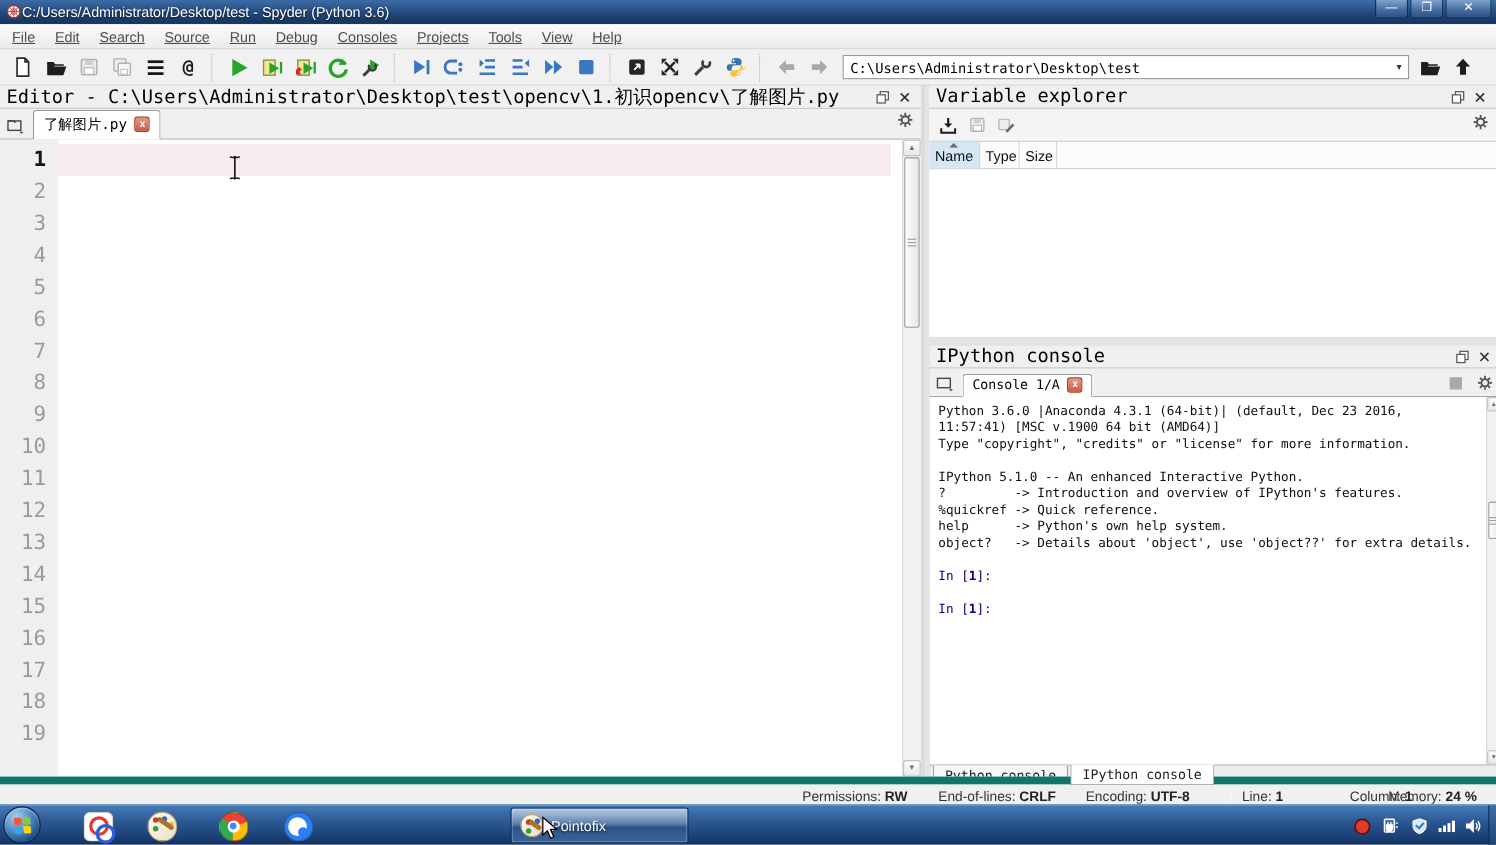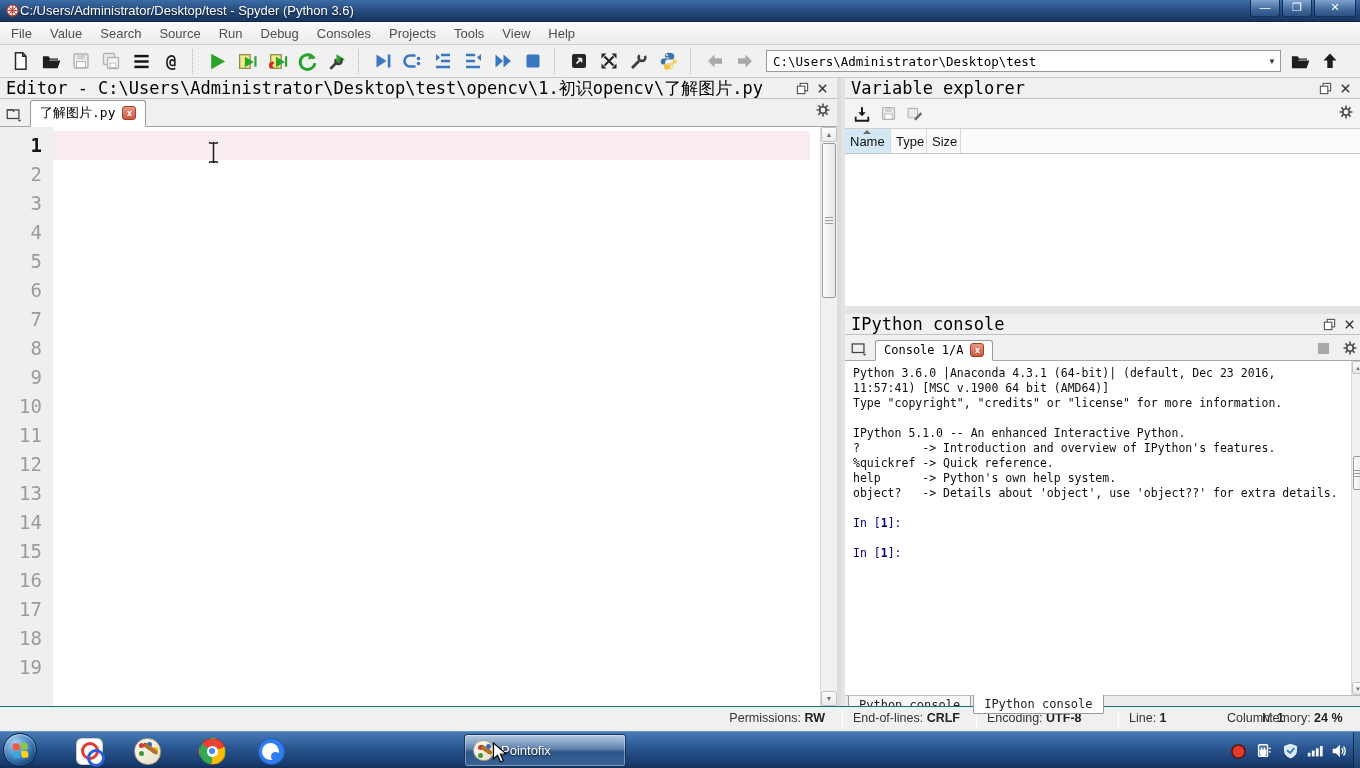--- a/index.html
+++ b/index.html
@@ -15,21 +15,21 @@
   .wincontrols{position:absolute;right:4px;top:0;display:flex;gap:2px;}
   .wbtn{width:30px;height:17px;background:linear-gradient(#7fa3cd,#41699c 60%,#2d5183);
     border:1px solid #13315a;border-top:none;border-radius:0 0 3px 3px;color:#fff;
     font-size:11px;line-height:15px;text-align:center;}
   .wbtn.close{width:42px;}
 
   
   .menubar{position:absolute;top:22px;left:0;right:0;height:23px;
     background:linear-gradient(#fbfbfb,#ebebeb);border-bottom:1px solid #d0d0d0;
     display:flex;align-items:center;font-size:13px;color:#4e4e4e;padding-left:2px;}
-  .menu-item{padding:14px 9px;}
+  .menu-item{padding:14px 9px;text-decoration:underline;}
 
   
   .toolbar{position:absolute;top:45px;left:0;right:0;height:33px;background:#f1f1f1;
     border-bottom:1px solid #c9c9c9;display:flex;align-items:center;padding-left:6px;}
   .tbtn{width:30px;height:27px;display:flex;align-items:center;justify-content:center;border-radius:2px;}
   .tbtn svg{display:block;}
   .tsep{width:5px;height:25px;border-left:1px dotted #b3b3b3;margin:0 5px 0 6px;}
   .addr{display:flex;align-items:center;height:22px;width:515px;background:#fff;
     border:1px solid #9a9a9a;margin:0 4px 0 6px;}
   .addr input{flex:1;border:none;outline:none;font-family:"DejaVu Sans Mono",monospace;
@@ -99,21 +99,21 @@
   .con-scroll{top:47px;height:334px;bottom:auto;}
   .btabs{position:absolute;left:0;right:0;top:381px;height:19px;background:#ececec;
     border-top:1px solid #bdbdbd;display:flex;align-items:stretch;padding-left:3px;
     font-family:"DejaVu Sans Mono",monospace;font-size:12px;}
   .btab{background:#f6f6f6;border:1px solid #9a9a9a;border-top:none;border-radius:0 0 2px 2px;
     padding:0 10px;display:flex;align-items:center;margin-right:2px;color:#222;}
   .btab.active{background:#fff;position:relative;z-index:2;margin-top:-1px;}
 
   
   .statusbar{position:absolute;top:706px;left:0;width:1360px;height:25px;background:#f0f0f0;
-    border-top:1px solid #0f766e;font-size:12.5px;color:#333;}
+    border-top:7px solid #0f766e;font-size:12.5px;color:#333;}
   .sb-item{position:absolute;top:4px;white-space:nowrap;}
   .sb-item b{font-weight:bold;color:#222;}
   .sb-sep{position:absolute;top:3px;height:18px;width:1px;background:#c2c2c2;border-right:1px solid #fff;}
 
   
   .taskbar{position:absolute;top:731px;left:0;width:1360px;height:37px;
     background:linear-gradient(#487cb6,#2c5994 40%,#173a6c 90%,#122f59);
     border-top:1px solid #6493c6;}
   .orb{position:absolute;left:3px;top:1px;width:34px;height:34px;border-radius:50%;
     background:radial-gradient(circle at 35% 28%,#a9d2f2,#4a86c0 45%,#1c4a80 75%,#0d2c55);
@@ -177,21 +177,21 @@
     <span class="title">C:/Users/Administrator/Desktop/test - Spyder (Python 3.6)</span>
     <div class="wincontrols">
       <div class="wbtn">—</div>
       <div class="wbtn">❐</div>
       <div class="wbtn close">✕</div>
     </div>
   </div>
 
   <div class="menubar">
     <span class="menu-item">File</span>
-    <span class="menu-item">Value</span>
+    <span class="menu-item">Edit</span>
     <span class="menu-item">Search</span>
     <span class="menu-item">Source</span>
     <span class="menu-item">Run</span>
     <span class="menu-item">Debug</span>
     <span class="menu-item">Consoles</span>
     <span class="menu-item">Projects</span>
     <span class="menu-item">Tools</span>
     <span class="menu-item">View</span>
     <span class="menu-item">Help</span>
   </div>

